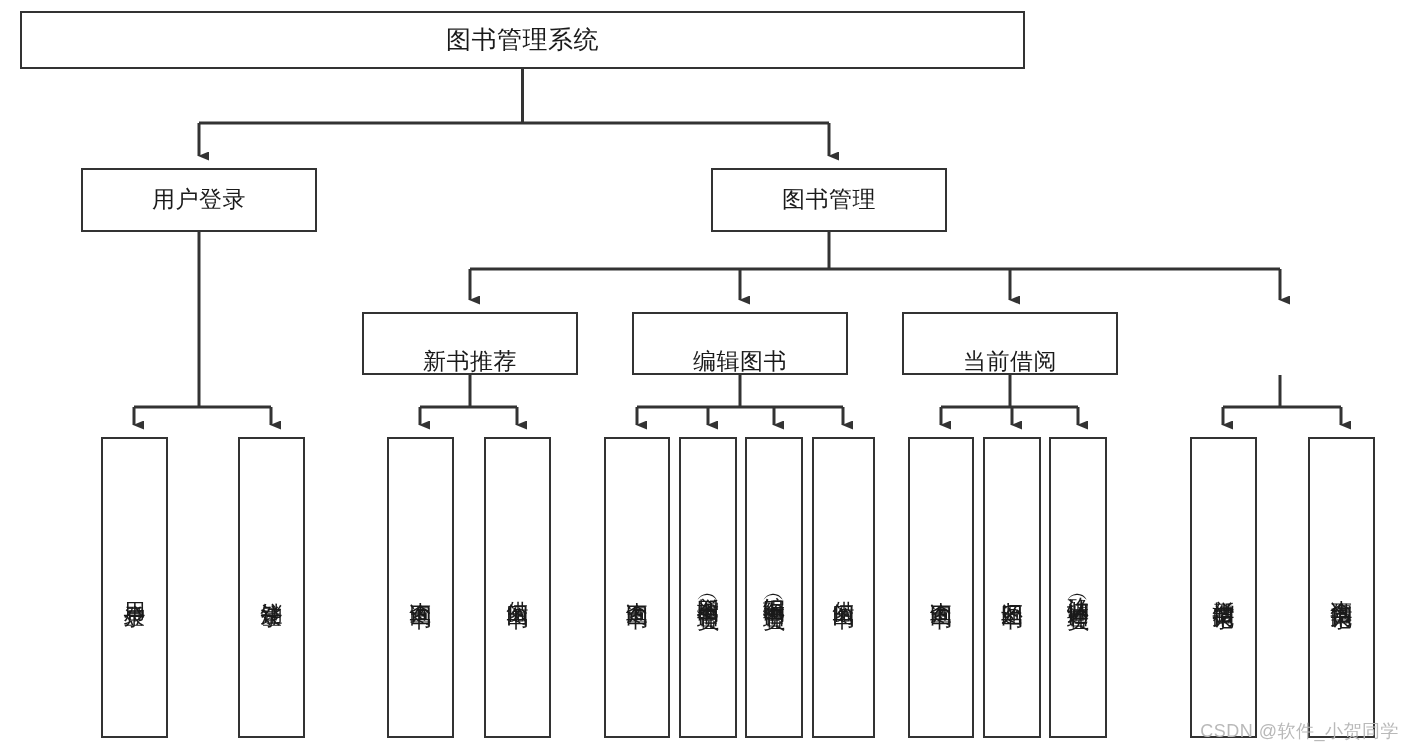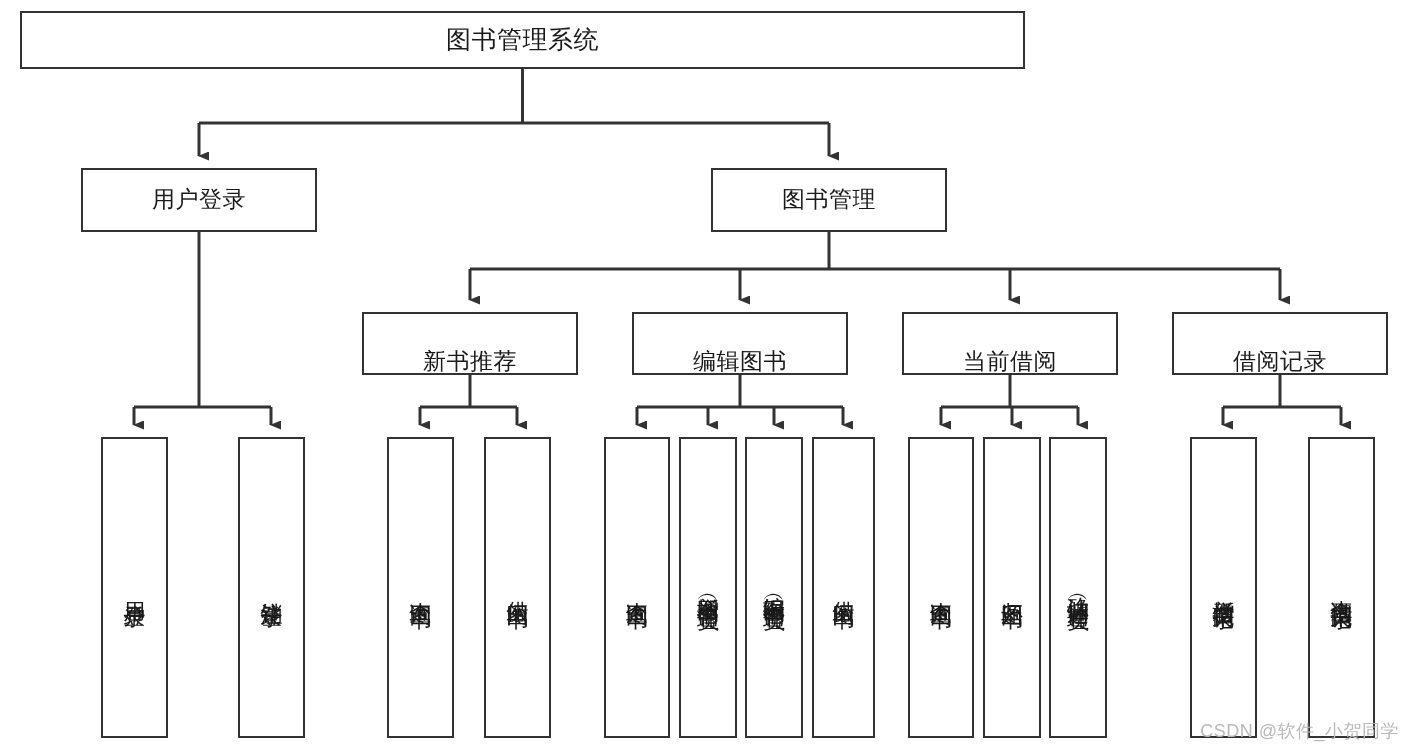--- a/index.html
+++ b/index.html
@@ -141,23 +141,20 @@
 
   <div class="node node-l3" style="left:362px; top:312px; width:216px; height:63px;">
     <span class="node-label">新书推荐</span>
   </div>
   <div class="node node-l3" style="left:632px; top:312px; width:216px; height:63px;">
     <span class="node-label">编辑图书</span>
   </div>
   <div class="node node-l3" style="left:902px; top:312px; width:216px; height:63px;">
     <span class="node-label">当前借阅</span>
   </div>
-  <div class="node node-l3" style="left:1172px; top:312px; width:216px; height:63px;">
-    <span class="node-label">借阅记录</span>
-  </div>
 
   <div class="node node-leaf" style="left:101px; top:437px; width:67px; height:301px;">
     <span class="node-label">用户登录</span>
   </div>
   <div class="node node-leaf" style="left:238px; top:437px; width:67px; height:301px;">
     <span class="node-label">注销登录</span>
   </div>
   <div class="node node-leaf" style="left:387px; top:437px; width:67px; height:301px;">
     <span class="node-label">查询图书</span>
   </div>

